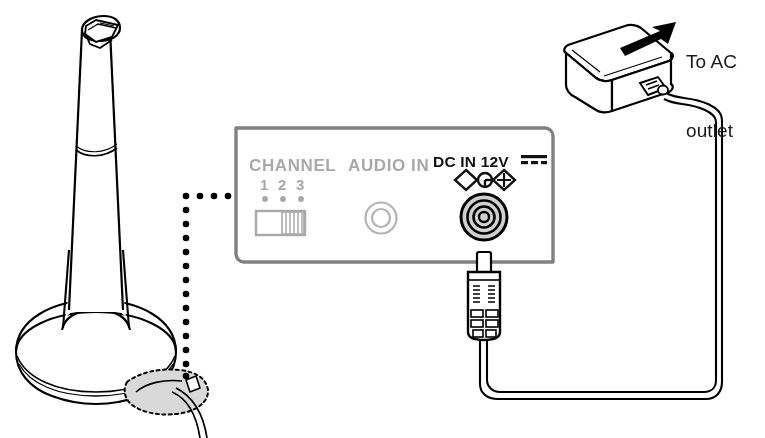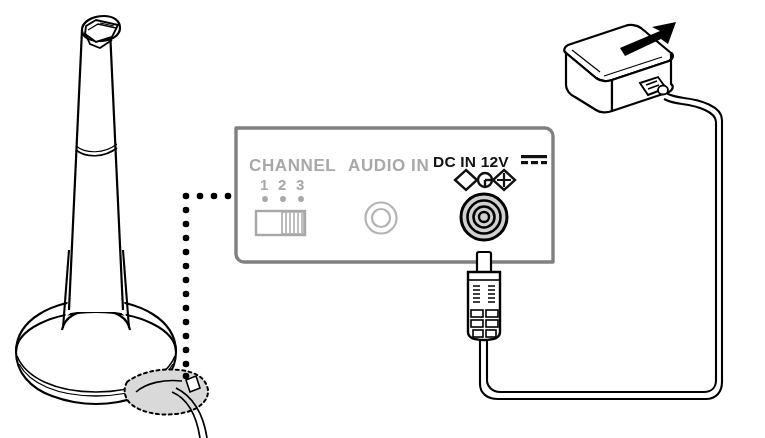--- a/index.html
+++ b/index.html
@@ -246,14 +246,18 @@
       <g>
         <path d="M640,83 L658,77 L666,88 L648,95 Z" fill="#ffffff" stroke="#000000" stroke-width="1.9"></path>
         <path d="M646,85 L657,81 M648,89 L659,85" stroke="#000000" stroke-width="1.5"></path>
         <ellipse cx="663" cy="90" rx="5" ry="4.5" fill="#ffffff" stroke="#000000" stroke-width="1.8"></ellipse>
       </g>
 
       <path d="M620,48 L660,31 L652,27 L676,22 L668,44 L661,39 L625,56 Z" fill="#000000" stroke="none"></path>
     </g>
   </svg>
 
+  <div class="lbl" id="ac-label">
+    <div>To AC</div>
+    <div>outlet</div>
+  </div>
 
 </div>
 
 </body></html>

